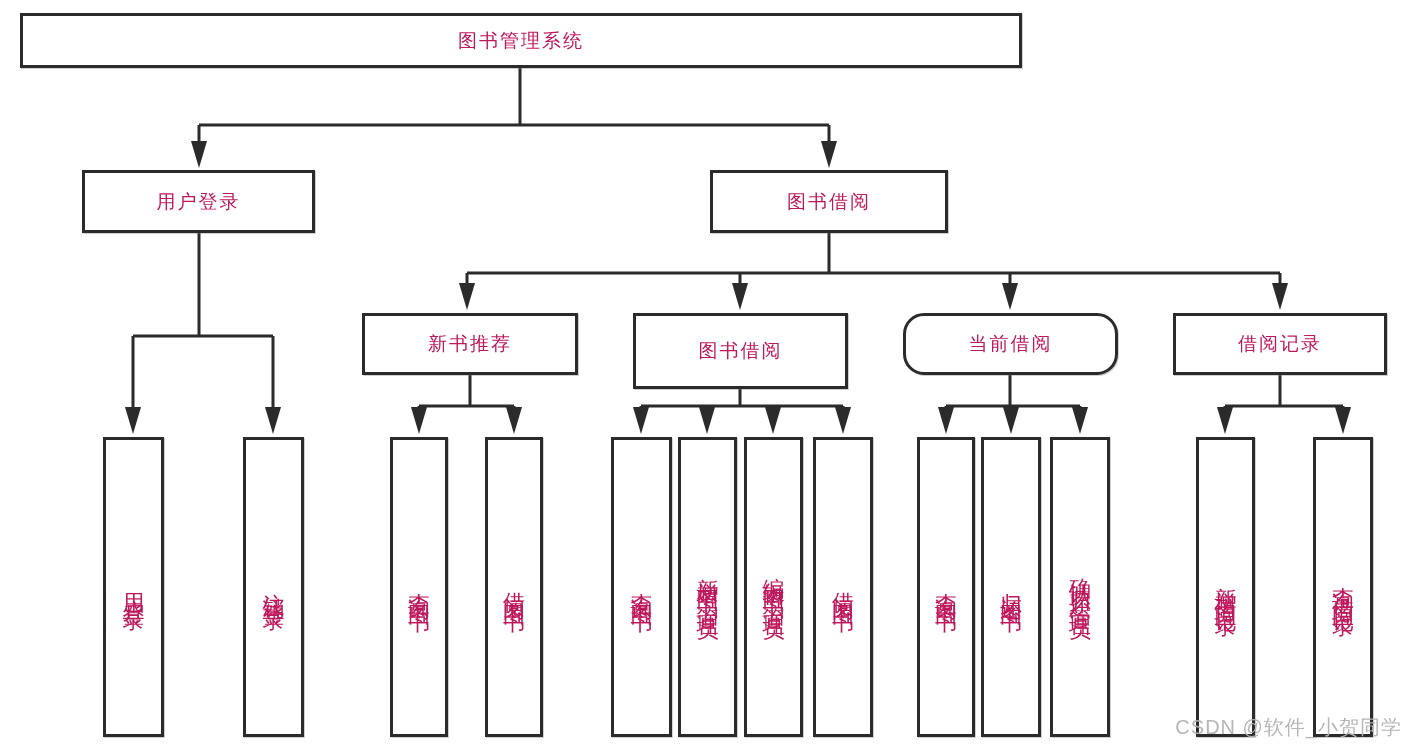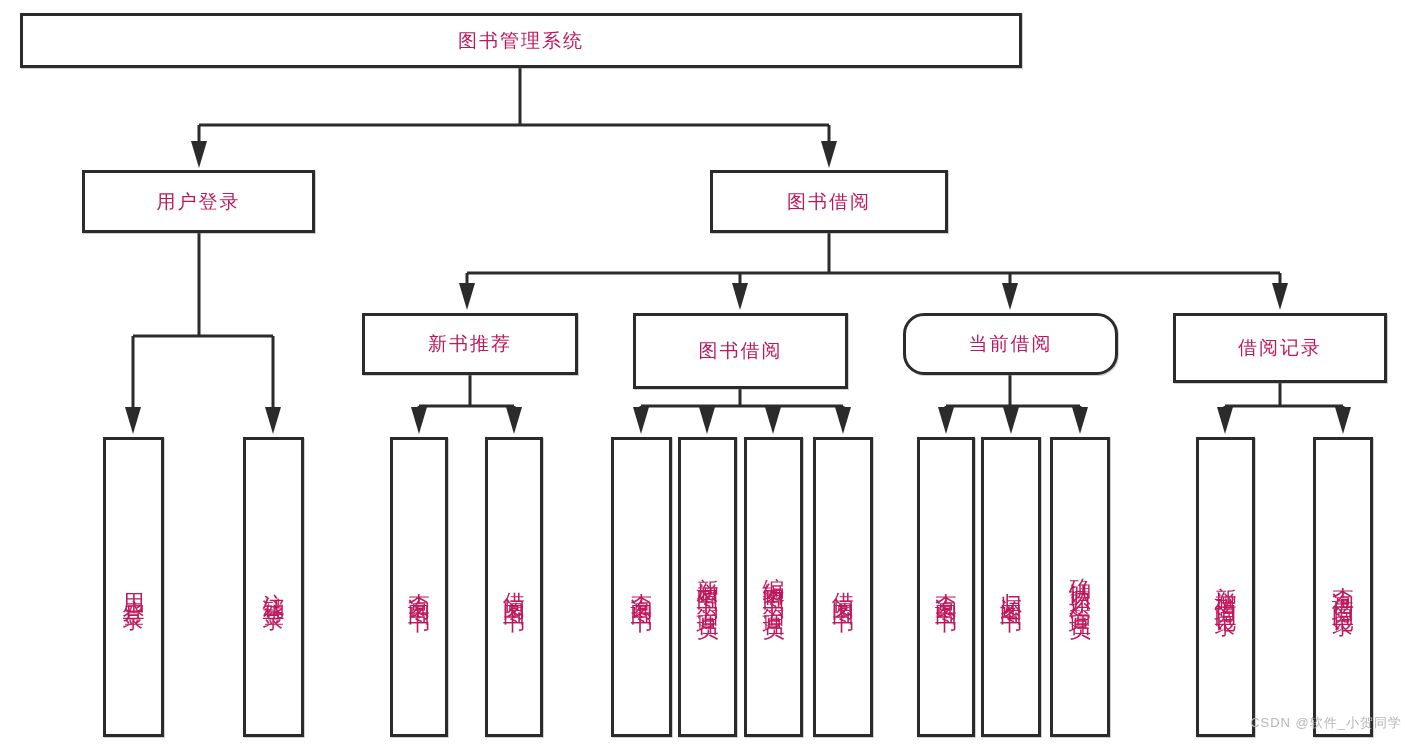--- a/index.html
+++ b/index.html
@@ -44,21 +44,21 @@
     writing-mode: vertical-rl;
     text-orientation: mixed;
     font-size: 22px;
     letter-spacing: 6px;
     line-height: 1;
   }
   .watermark {
     position: absolute;
     right: 3px;
     top: 714px;
-    font-size: 13px;
+    font-size: 20px;
     letter-spacing: 1px;
     color: rgba(178,178,178,0.95);
     z-index: 5;
     white-space: nowrap;
   }
 </style>
 </head>
 <body>
 
 <div class="canvas">
@@ -99,21 +99,21 @@
   </svg>
 
   <div class="node h" style="left:20px; top:13px; width:1002px; height:55px;">图书管理系统</div>
 
   <div class="node h" style="left:82px; top:170px; width:233px; height:63px;">用户登录</div>
   <div class="node h" style="left:710px; top:170px; width:238px; height:63px;">图书借阅</div>
 
   <div class="node h" style="left:362px; top:313px; width:216px; height:62px;">新书推荐</div>
   <div class="node h" style="left:633px; top:313px; width:215px; height:76px;">图书借阅</div>
   <div class="node h" style="left:903px; top:313px; width:215px; height:62px;border-radius:21px;">当前借阅</div>
-  <div class="node h" style="left:1173px; top:313px; width:214px; height:70px;">借阅记录</div>
+  <div class="node h" style="left:1173px; top:313px; width:214px; height:62px;">借阅记录</div>
 
   <div class="node v" style="left:103px; top:437px; width:61px; height:300px;">用户登录</div>
   <div class="node v" style="left:243px; top:437px; width:61px; height:300px;">注销登录</div>
 
   <div class="node v" style="left:390px; top:437px; width:58px; height:300px;">查询图书</div>
   <div class="node v" style="left:485px; top:437px; width:58px; height:300px;">借阅图书</div>
 
   <div class="node v" style="left:611px; top:437px; width:61px; height:300px;">查询图书</div>
   <div class="node v" style="left:678px; top:437px; width:59px; height:300px;">新增图书（管理员）</div>
   <div class="node v" style="left:744px; top:437px; width:59px; height:300px;">编辑图书（管理员）</div>

